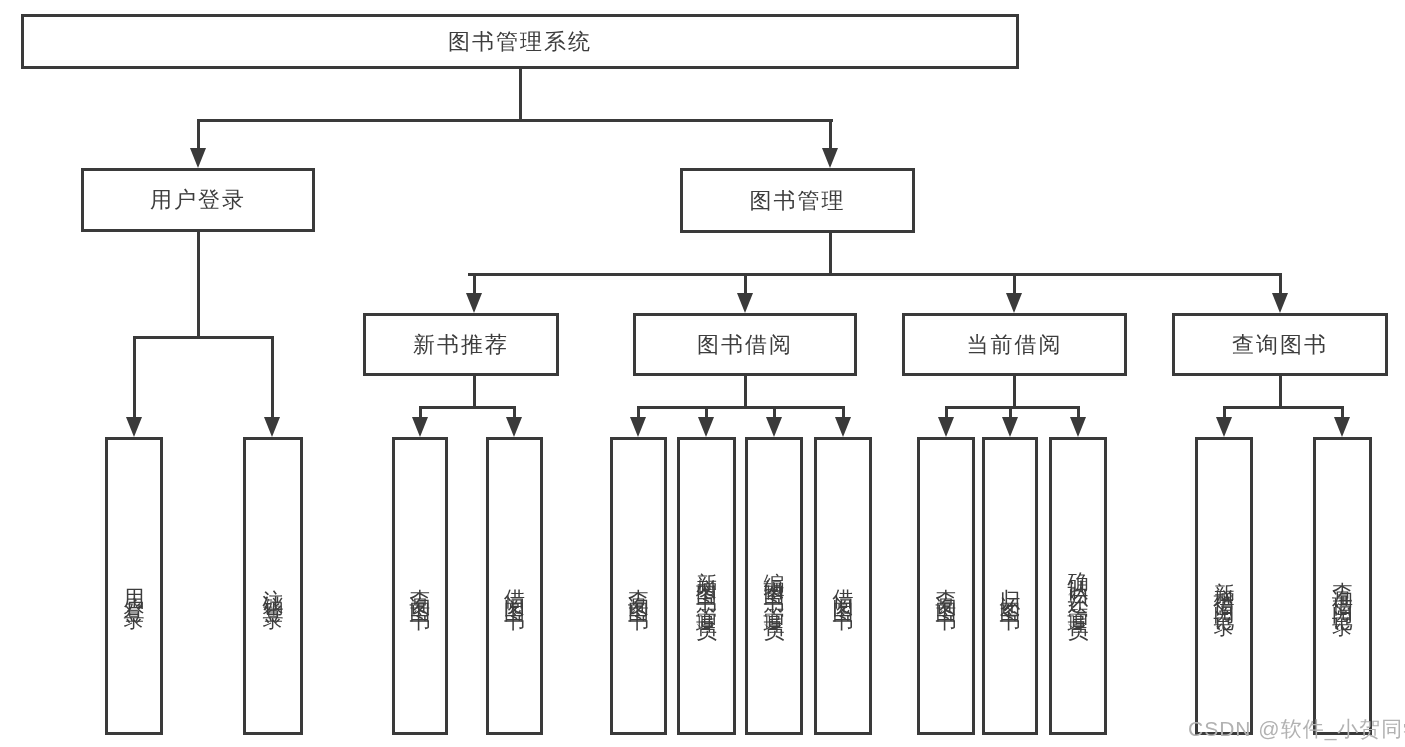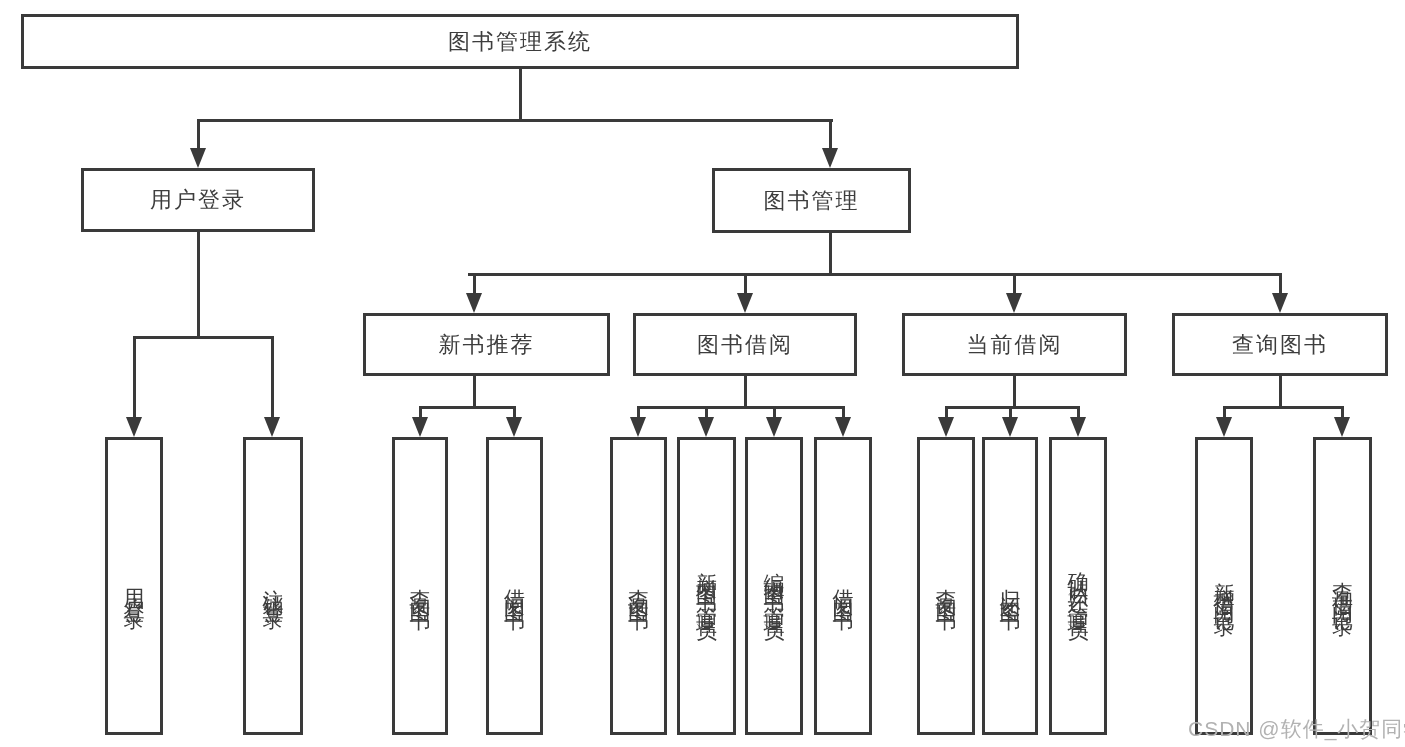--- a/index.html
+++ b/index.html
@@ -47,41 +47,41 @@
   <div class="box" style="left:21px;top:14px;width:998px;height:55px">图书管理系统</div>
 
   <div class="vl" style="left:519px;top:69px;height:50px"></div>
   <div class="hl" style="left:197px;top:119px;width:636px"></div>
   <div class="vl" style="left:197px;top:119px;height:31px"></div>
   <div class="ah" style="left:190px;top:148px"></div>
   <div class="vl" style="left:829px;top:119px;height:31px"></div>
   <div class="ah" style="left:822px;top:148px"></div>
 
   <div class="box" style="left:81px;top:168px;width:234px;height:64px">用户登录</div>
-  <div class="box" style="left:712px;top:168px;width:199px;height:65px">图书管理</div>
+  <div class="box" style="left:680px;top:168px;width:235px;height:65px">图书管理</div>
 
   <div class="vl" style="left:197px;top:232px;height:104px"></div>
   <div class="hl" style="left:133px;top:336px;width:141px"></div>
   <div class="vl" style="left:133px;top:336px;height:81px"></div>
   <div class="ah" style="left:126px;top:417px"></div>
   <div class="vl" style="left:271px;top:336px;height:81px"></div>
   <div class="ah" style="left:264px;top:417px"></div>
 
   <div class="vl" style="left:829px;top:233px;height:40px"></div>
   <div class="hl" style="left:468px;top:273px;width:814px"></div>
   <div class="vl" style="left:473px;top:273px;height:22px"></div>
   <div class="ah" style="left:466px;top:293px"></div>
   <div class="vl" style="left:744px;top:273px;height:22px"></div>
   <div class="ah" style="left:737px;top:293px"></div>
   <div class="vl" style="left:1013px;top:273px;height:22px"></div>
   <div class="ah" style="left:1006px;top:293px"></div>
   <div class="vl" style="left:1279px;top:273px;height:22px"></div>
   <div class="ah" style="left:1272px;top:293px"></div>
 
-  <div class="box" style="left:363px;top:313px;width:247px;height:63px">新书推荐</div>
+  <div class="box" style="left:363px;top:313px;width:196px;height:63px">新书推荐</div>
   <div class="box" style="left:633px;top:313px;width:224px;height:63px">图书借阅</div>
   <div class="box" style="left:902px;top:313px;width:225px;height:63px">当前借阅</div>
   <div class="box" style="left:1172px;top:313px;width:216px;height:63px">查询图书</div>
 
   <div class="vl" style="left:473px;top:376px;height:30px"></div>
   <div class="hl" style="left:419px;top:406px;width:97px"></div>
   <div class="vl" style="left:419px;top:406px;height:13px"></div>
   <div class="ah" style="left:412px;top:417px"></div>
   <div class="vl" style="left:513px;top:406px;height:13px"></div>
   <div class="ah" style="left:506px;top:417px"></div>

